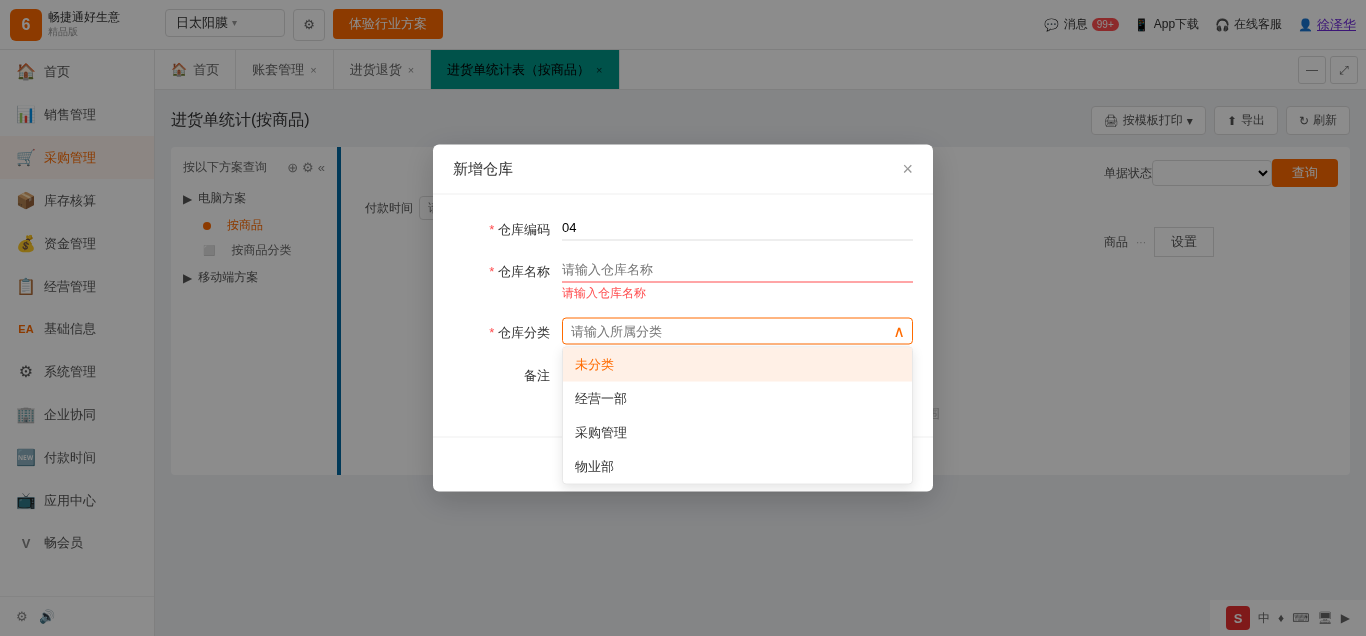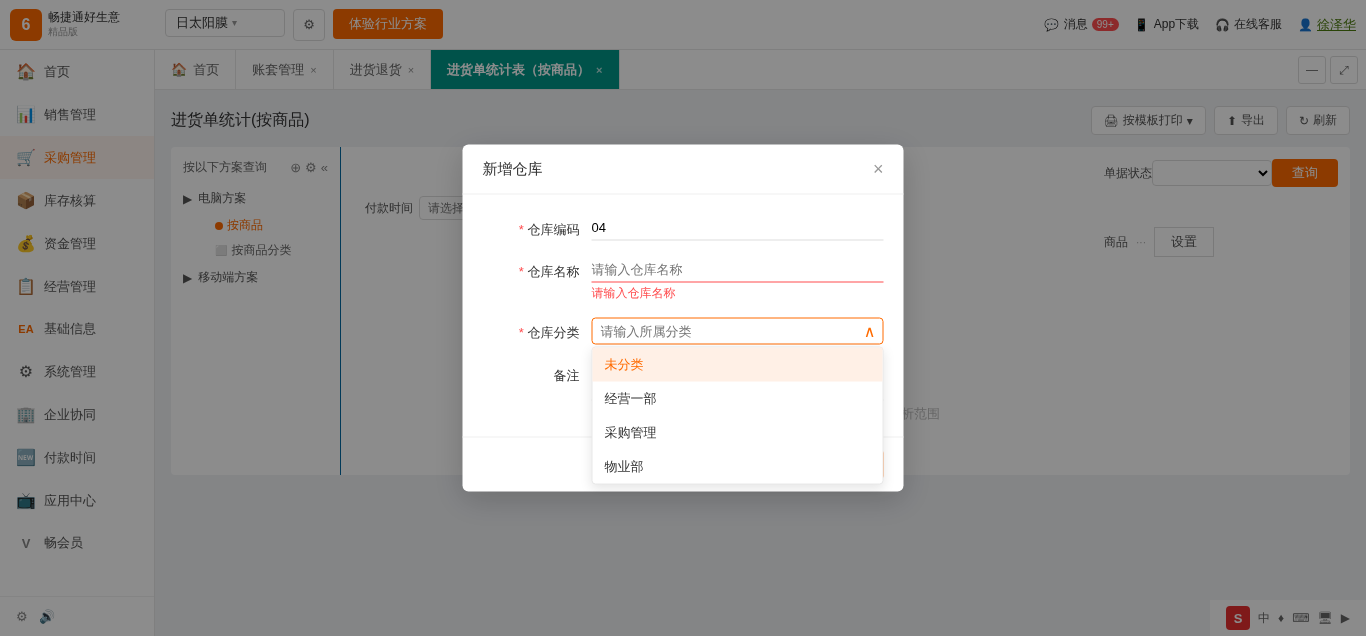--- a/index.html
+++ b/index.html
@@ -55,21 +55,21 @@
     }
     .top-right {
       display: flex; align-items: center; gap: 16px;
     }
     .top-icon-item {
       display: flex; align-items: center; gap: 4px; cursor: pointer; color: #333; font-size: 12px;
     }
     .badge {
       background: #ff4d4f; color: #fff; border-radius: 10px; padding: 1px 5px; font-size: 10px;
     }
-    .user-name { color: #4d7c0f; font-size: 13px; text-decoration: underline; }
+    .user-name { color: #6d28d9; font-size: 13px; text-decoration: underline; }
 
     
     .main-layout {
       display: flex;
       height: calc(636px - 50px);
     }
 
     
     .sidebar {
       width: 155px;
@@ -113,22 +113,21 @@
       display: flex; align-items: center; gap: 6px;
       padding: 0 16px;
       cursor: pointer;
       font-size: 13px;
       color: #666;
       border-right: 1px solid #e8e8e8;
       white-space: nowrap;
     }
     .tab.active {
       background: #009688;
-      color: #ffffff;
-      font-weight: bold;
+      color: #000000;
     }
     .tab-close { font-size: 11px; cursor: pointer; opacity: 0.7; }
     .tab-actions {
       margin-left: auto;
       display: flex; align-items: center; gap: 4px; padding-right: 8px;
     }
     .tab-action-btn {
       width: 28px; height: 28px; border: 1px solid #ddd; border-radius: 3px;
       background: #fff; display: flex; align-items: center; justify-content: center;
       cursor: pointer; font-size: 12px; color: #666;
@@ -158,22 +157,22 @@
       margin-bottom: 8px; color: #666; font-size: 12px;
     }
     .filter-header-actions { display: flex; gap: 4px; }
     .filter-icon-btn { cursor: pointer; color: #888; font-size: 13px; }
     .scheme-item {
       display: flex; align-items: center; gap: 6px;
       padding: 6px 0; cursor: pointer; color: #555; font-size: 12px;
     }
     .scheme-sub { padding-left: 20px; }
     .scheme-sub-item {
-      display: flex; align-items: center; gap: 4px;
-      padding: 4px 0; cursor: pointer; color: #666; font-size: 12px; margin-left: 12px;
+      display: flex; align-items: center; gap: 16px;
+      padding: 4px 0; cursor: pointer; color: #666; font-size: 12px;
     }
     .scheme-sub-item.active { color: #ff6b00; }
     .orange-dot { width: 8px; height: 8px; background: #ff6b00; border-radius: 50%; display: inline-block; }
     .filter-row {
       display: flex; align-items: center; gap: 12px; margin-bottom: 8px; flex-wrap: wrap;
     }
     .filter-field {
       display: flex; align-items: center; gap: 6px; font-size: 12px; color: #555;
     }
     .filter-input {
@@ -199,21 +198,21 @@
       background: rgba(0,0,0,0.45); z-index: 100;
     }
 
     
     .dialog {
       position: fixed;
       top: 50%; left: 50%;
       transform: translate(-50%, -50%);
       background: #fff;
       border-radius: 6px;
-      width: 441px;
+      width: 500px;
       z-index: 200;
       box-shadow: 0 8px 32px rgba(0,0,0,0.18);
       overflow: visible;
     }
     .dialog-header {
       display: flex; align-items: center; justify-content: space-between;
       padding: 14px 20px;
       border-bottom: 1px solid #f0f0f0;
     }
     .dialog-title { font-size: 15px; font-weight: 500; color: #333; }
@@ -433,21 +432,21 @@
           </div>
           <div class="action-btn">
             <span>↻</span>
             <span>刷新</span>
           </div>
         </div>
       </div>
 
       <div style="display:flex;gap:12px;background:#fff;border-radius:4px;overflow:hidden;">
 
-        <div style="width:170px;border-right:1px solid #0369a1;padding:12px;">
+        <div style="width:170px;border-right:4px solid #0369a1;padding:12px;">
           <div class="filter-header">
             <span>按以下方案查询</span>
             <div class="filter-header-actions">
               <span class="filter-icon-btn">⊕</span>
               <span class="filter-icon-btn">⚙</span>
               <span class="filter-icon-btn">«</span>
             </div>
           </div>
           <div class="scheme-item">
             <span>▶</span>

